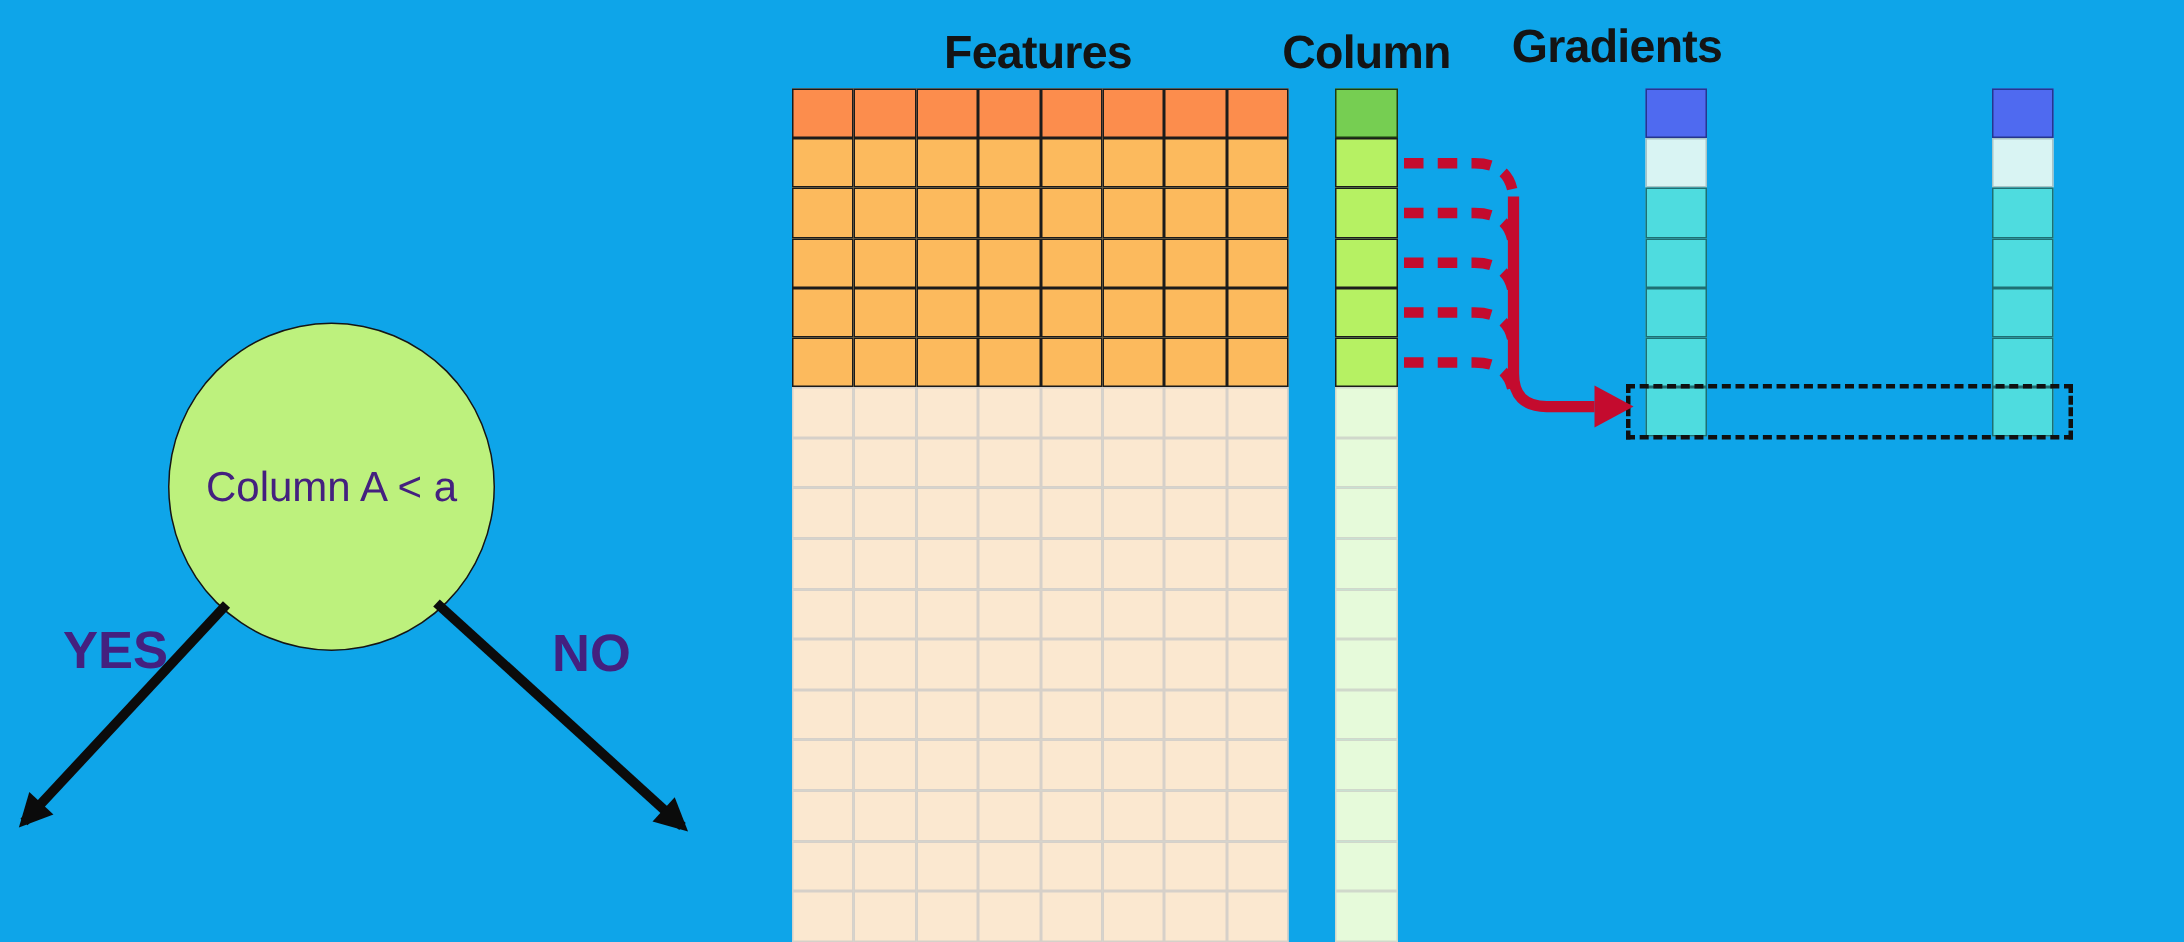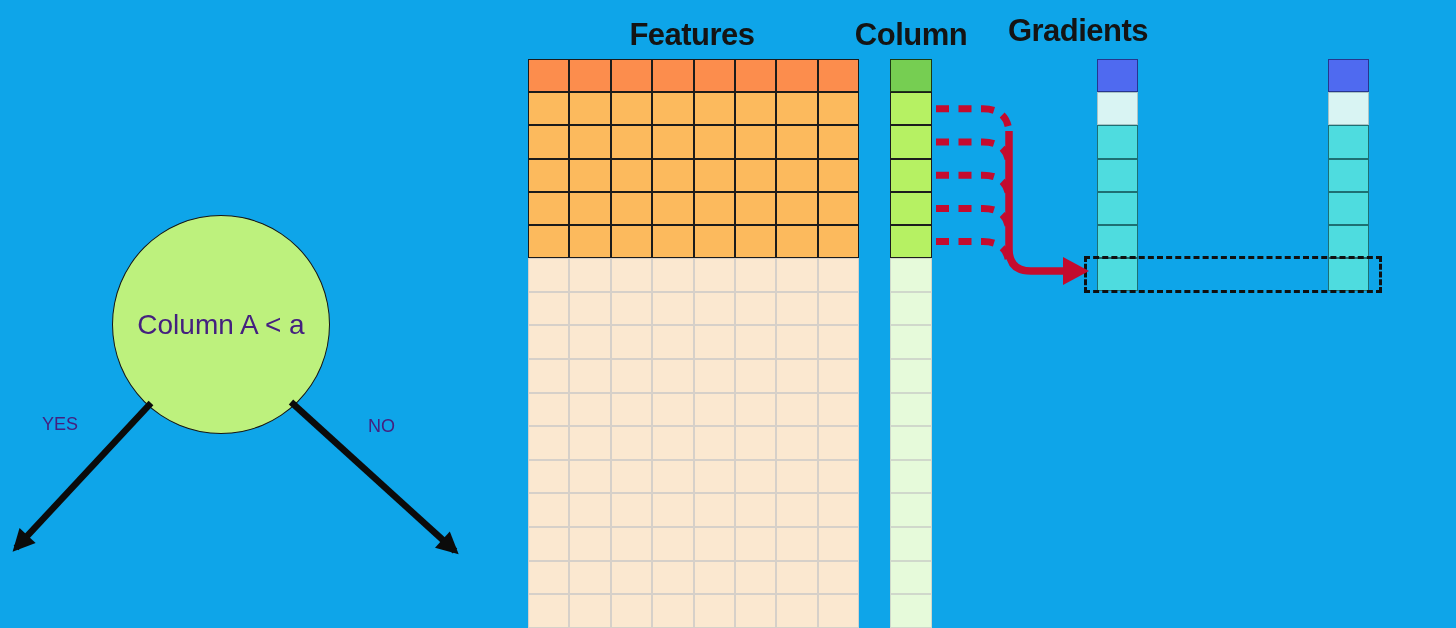--- a/index.html
+++ b/index.html
@@ -16,21 +16,21 @@
   #gradients-title{left:1078px;top:13px;}
   #hessian-title{left:1350px;top:9px;}
 
   
   #decision-node{
     position:absolute;left:112px;top:215px;width:216px;height:217px;border-radius:50%;
     background:var(--circle_fill);border:1.6px solid #151515;
     display:flex;align-items:center;justify-content:center;
   }
   #decision-node span{font-size:28px;font-weight:400;color:var(--purple);white-space:nowrap;}
-  .branch-label{position:absolute;font-size:18px;font-weight:400;color:var(--purple);}
+  .branch-label{position:absolute;font-size:35px;font-weight:700;color:var(--purple);}
   #yes-label{left:42px;top:414px;}
   #no-label{left:352px;top:416px;margin-left:16px;}
 
   
   .grid{position:absolute;display:grid;}
   .cell{box-sizing:border-box;border:1px solid var(--features_border);}
   #features-bright{left:528px;top:59px;grid-template-columns:repeat(8,41.4px);grid-auto-rows:33.2px;}
   #features-faded{left:528px;top:258.2px;grid-template-columns:repeat(8,41.4px);grid-auto-rows:33.62px;}
   .f-head{background:var(--features_head);}
   .f-body{background:var(--features_body);}

